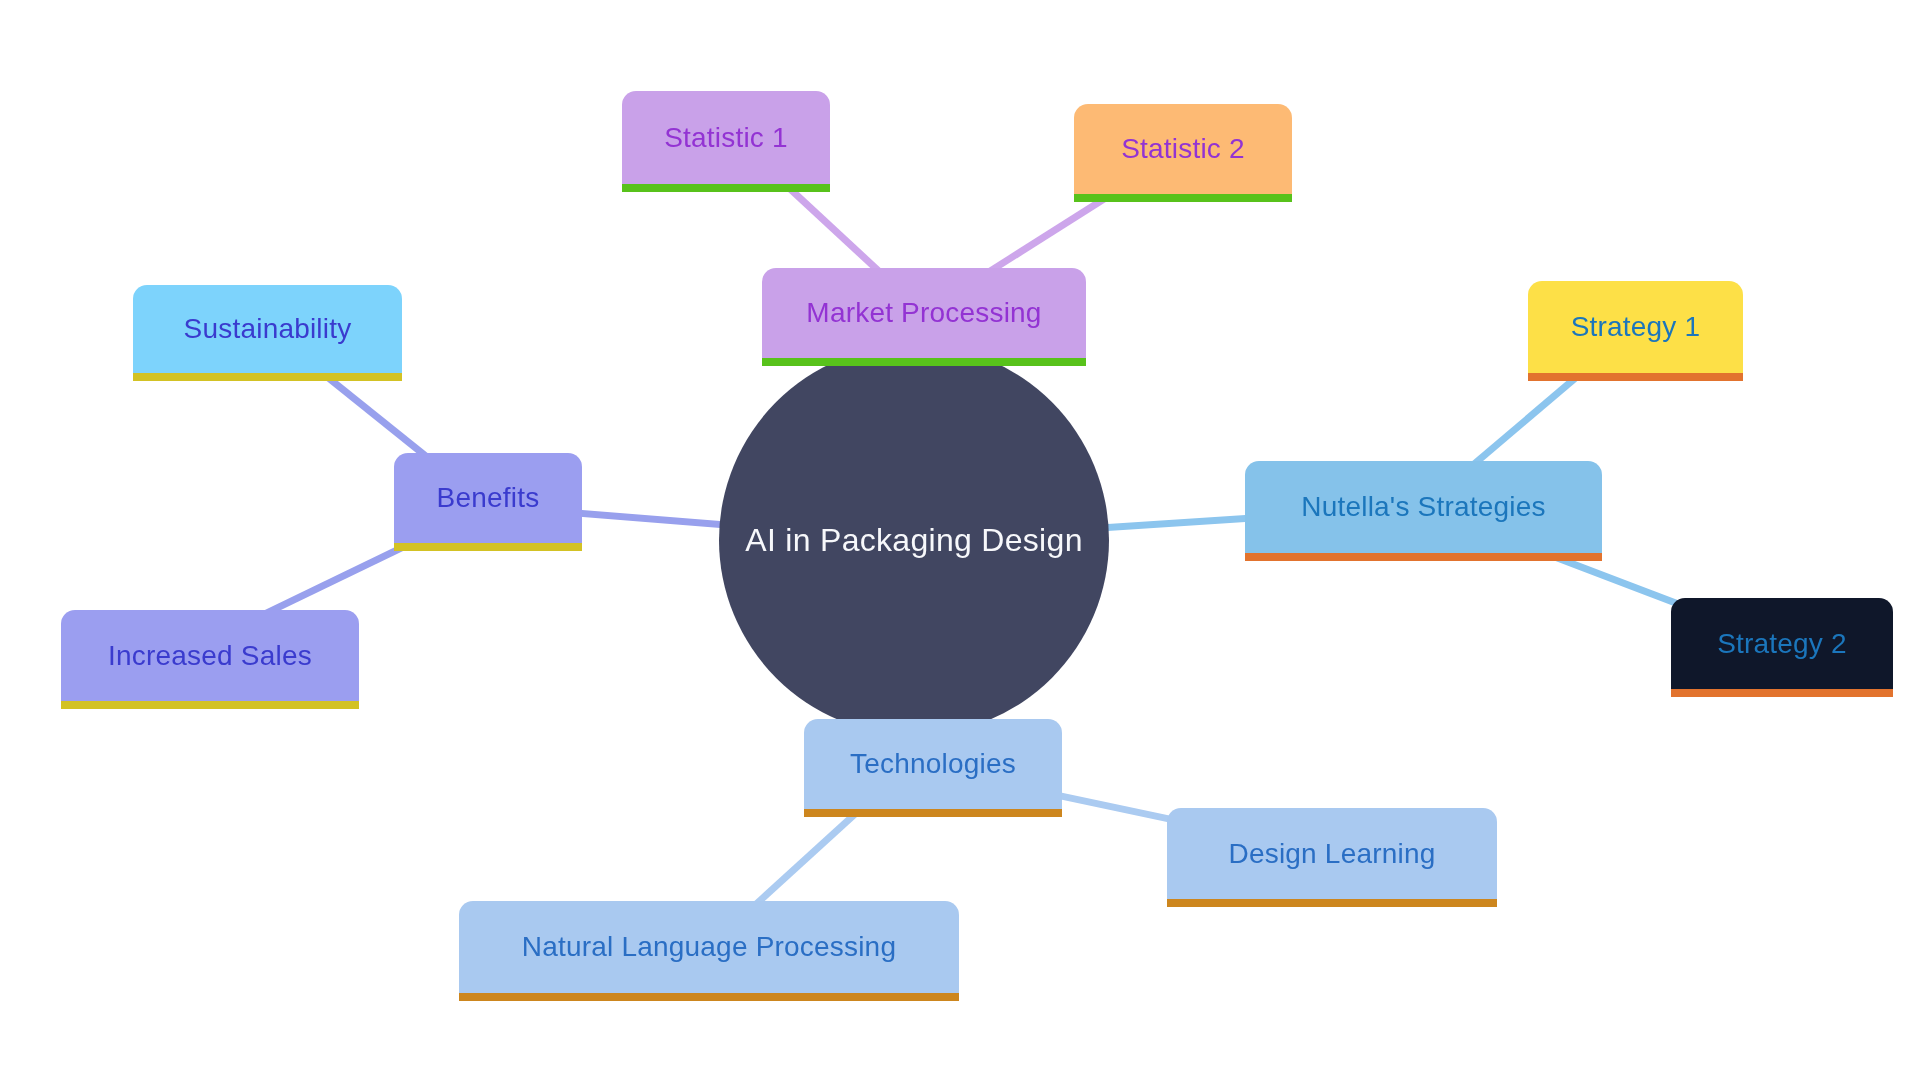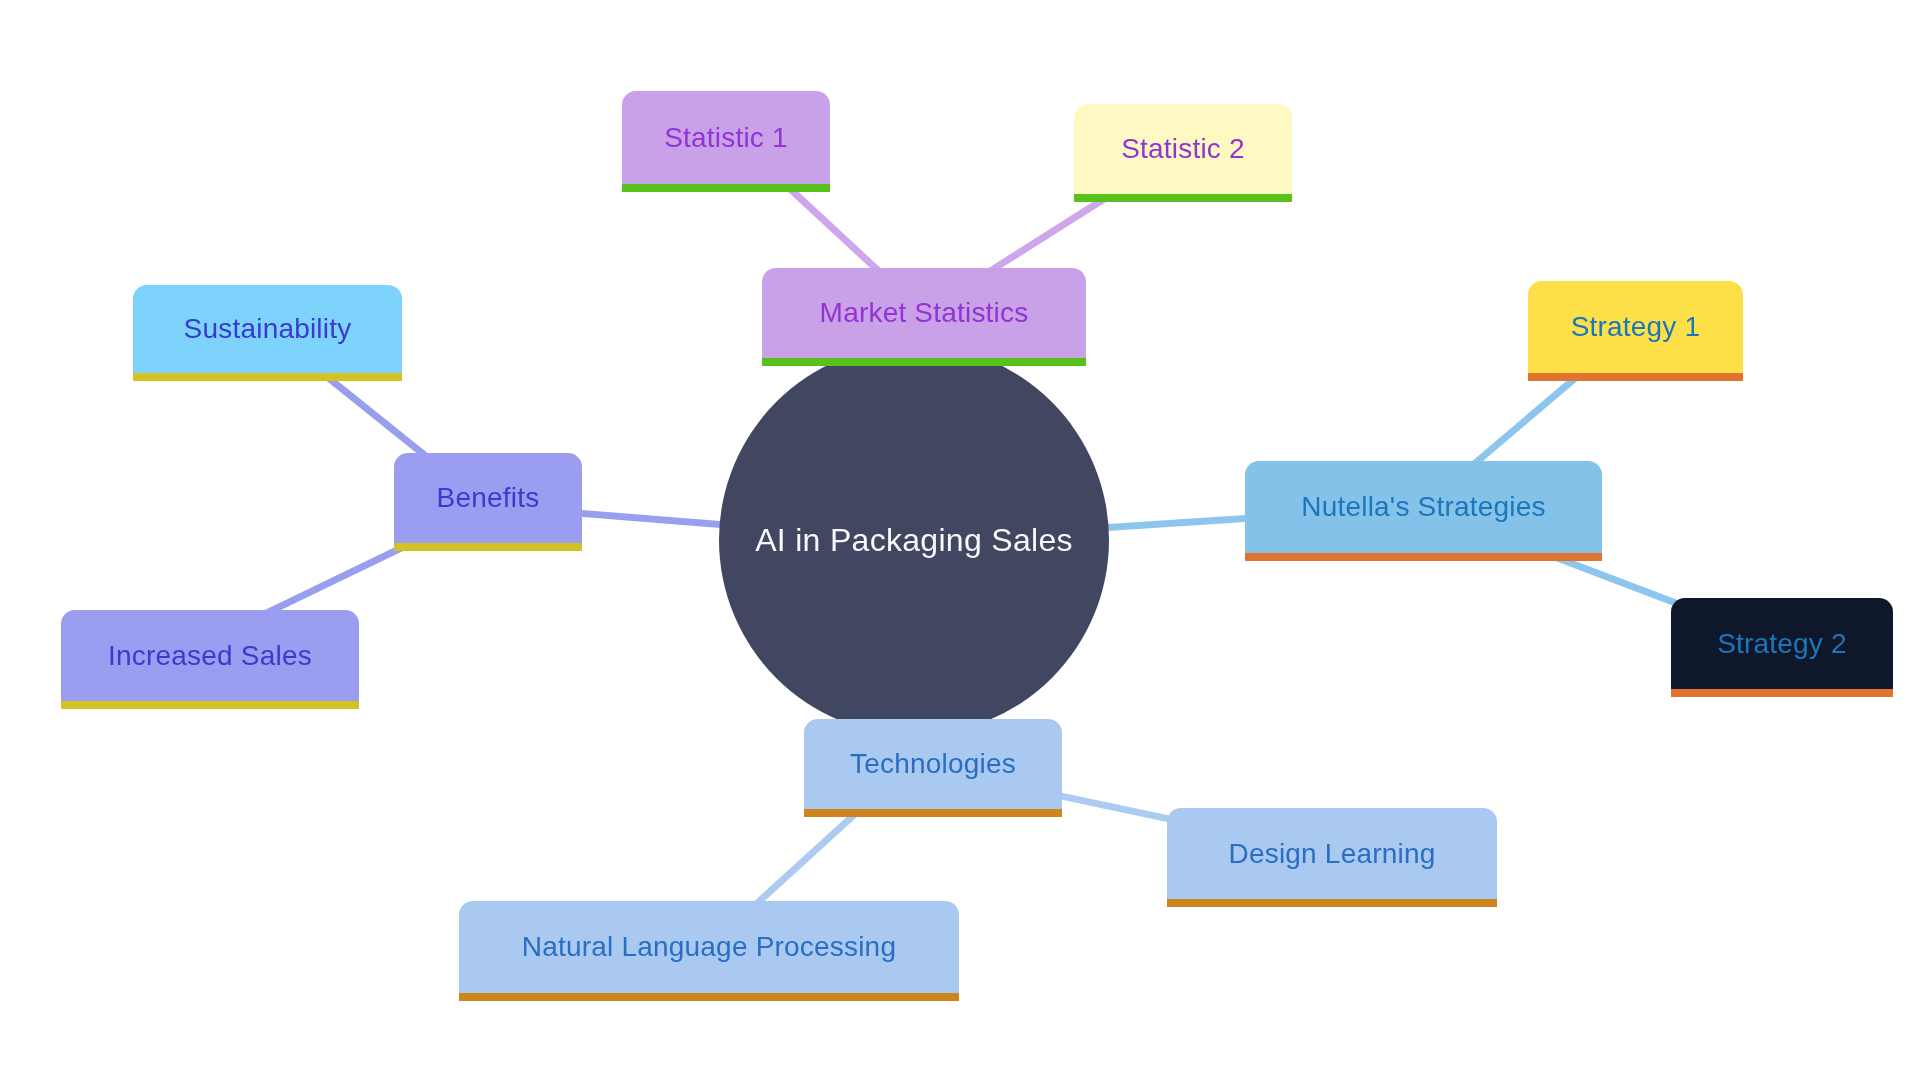--- a/index.html
+++ b/index.html
@@ -63,31 +63,31 @@
       <line x1="267.5" y1="329" x2="488" y2="506" stroke="#98A0ED" stroke-width="7"></line>
       <line x1="179" y1="655.5" x2="488" y2="506" stroke="#98A0ED" stroke-width="7"></line>
       <line x1="1423.5" y1="507" x2="914" y2="540" stroke="#8CC5EE" stroke-width="7"></line>
       <line x1="1635.5" y1="327" x2="1423.5" y2="507" stroke="#8CC5EE" stroke-width="7"></line>
       <line x1="1782" y1="643.5" x2="1423.5" y2="507" stroke="#8CC5EE" stroke-width="7"></line>
       <line x1="910" y1="764" x2="914" y2="540" stroke="#ABCBF1" stroke-width="7"></line>
       <line x1="1332" y1="853.5" x2="910" y2="764" stroke="#ABCBF1" stroke-width="7"></line>
       <line x1="709" y1="947" x2="910" y2="764" stroke="#ABCBF1" stroke-width="7"></line>
     </svg>
   <div class="center-circle" id="center-node" style="left: 719px; top: 345px; width: 390px; height: 390px; background: rgb(65, 70, 97); color: rgb(247, 248, 251);">
-    <span class="node-label">AI in Packaging Sales</span>
+    <span class="node-label">AI in Packaging Design</span>
   </div>
   <div id="node-layer">
       <div class="node" style="left: 622px; top: 91px; width: 208px; height: 93px; background: rgb(201, 161, 233); color: rgb(147, 51, 211); border-bottom: 8px solid rgb(88, 194, 27);">
         <span class="node-label">Statistic 1</span>
       </div>
-      <div class="node" style="left: 1074px; top: 104px; width: 218px; height: 90px; background: #fef9c3; color: rgb(147, 51, 211); border-bottom: 8px solid rgb(88, 194, 27); text-align: center;">
+      <div class="node" style="left: 1074px; top: 104px; width: 218px; height: 90px; background: #fdba74; color: rgb(147, 51, 211); border-bottom: 8px solid rgb(88, 194, 27); text-align: center;">
         <span class="node-label">Statistic 2</span>
       </div>
       <div class="node" style="left: 762px; top: 268px; width: 324px; height: 90px; background: rgb(201, 161, 233); color: rgb(147, 51, 211); border-bottom: 8px solid rgb(88, 194, 27);">
-        <span class="node-label">Market Statistics</span>
+        <span class="node-label">Market Processing</span>
       </div>
       <div class="node" style="left: 133px; top: 285px; width: 269px; height: 88px; background: #7dd3fc; color: rgb(58, 59, 206); border-bottom: 8px solid rgb(211, 194, 36);">
         <span class="node-label">Sustainability</span>
       </div>
       <div class="node" style="left: 394px; top: 445px; width: 188px; height: 90px; background: rgb(155, 158, 240); color: rgb(58, 59, 206); border-bottom: 8px solid rgb(211, 194, 36); margin-top: 8px;">
         <span class="node-label">Benefits</span>
       </div>
       <div class="node" style="left: 30px; top: 610px; width: 298px; height: 91px; background: rgb(155, 158, 240); color: rgb(58, 59, 206); border-bottom: 8px solid rgb(211, 194, 36); margin-left: 31px;">
         <span class="node-label">Increased Sales</span>
       </div>

